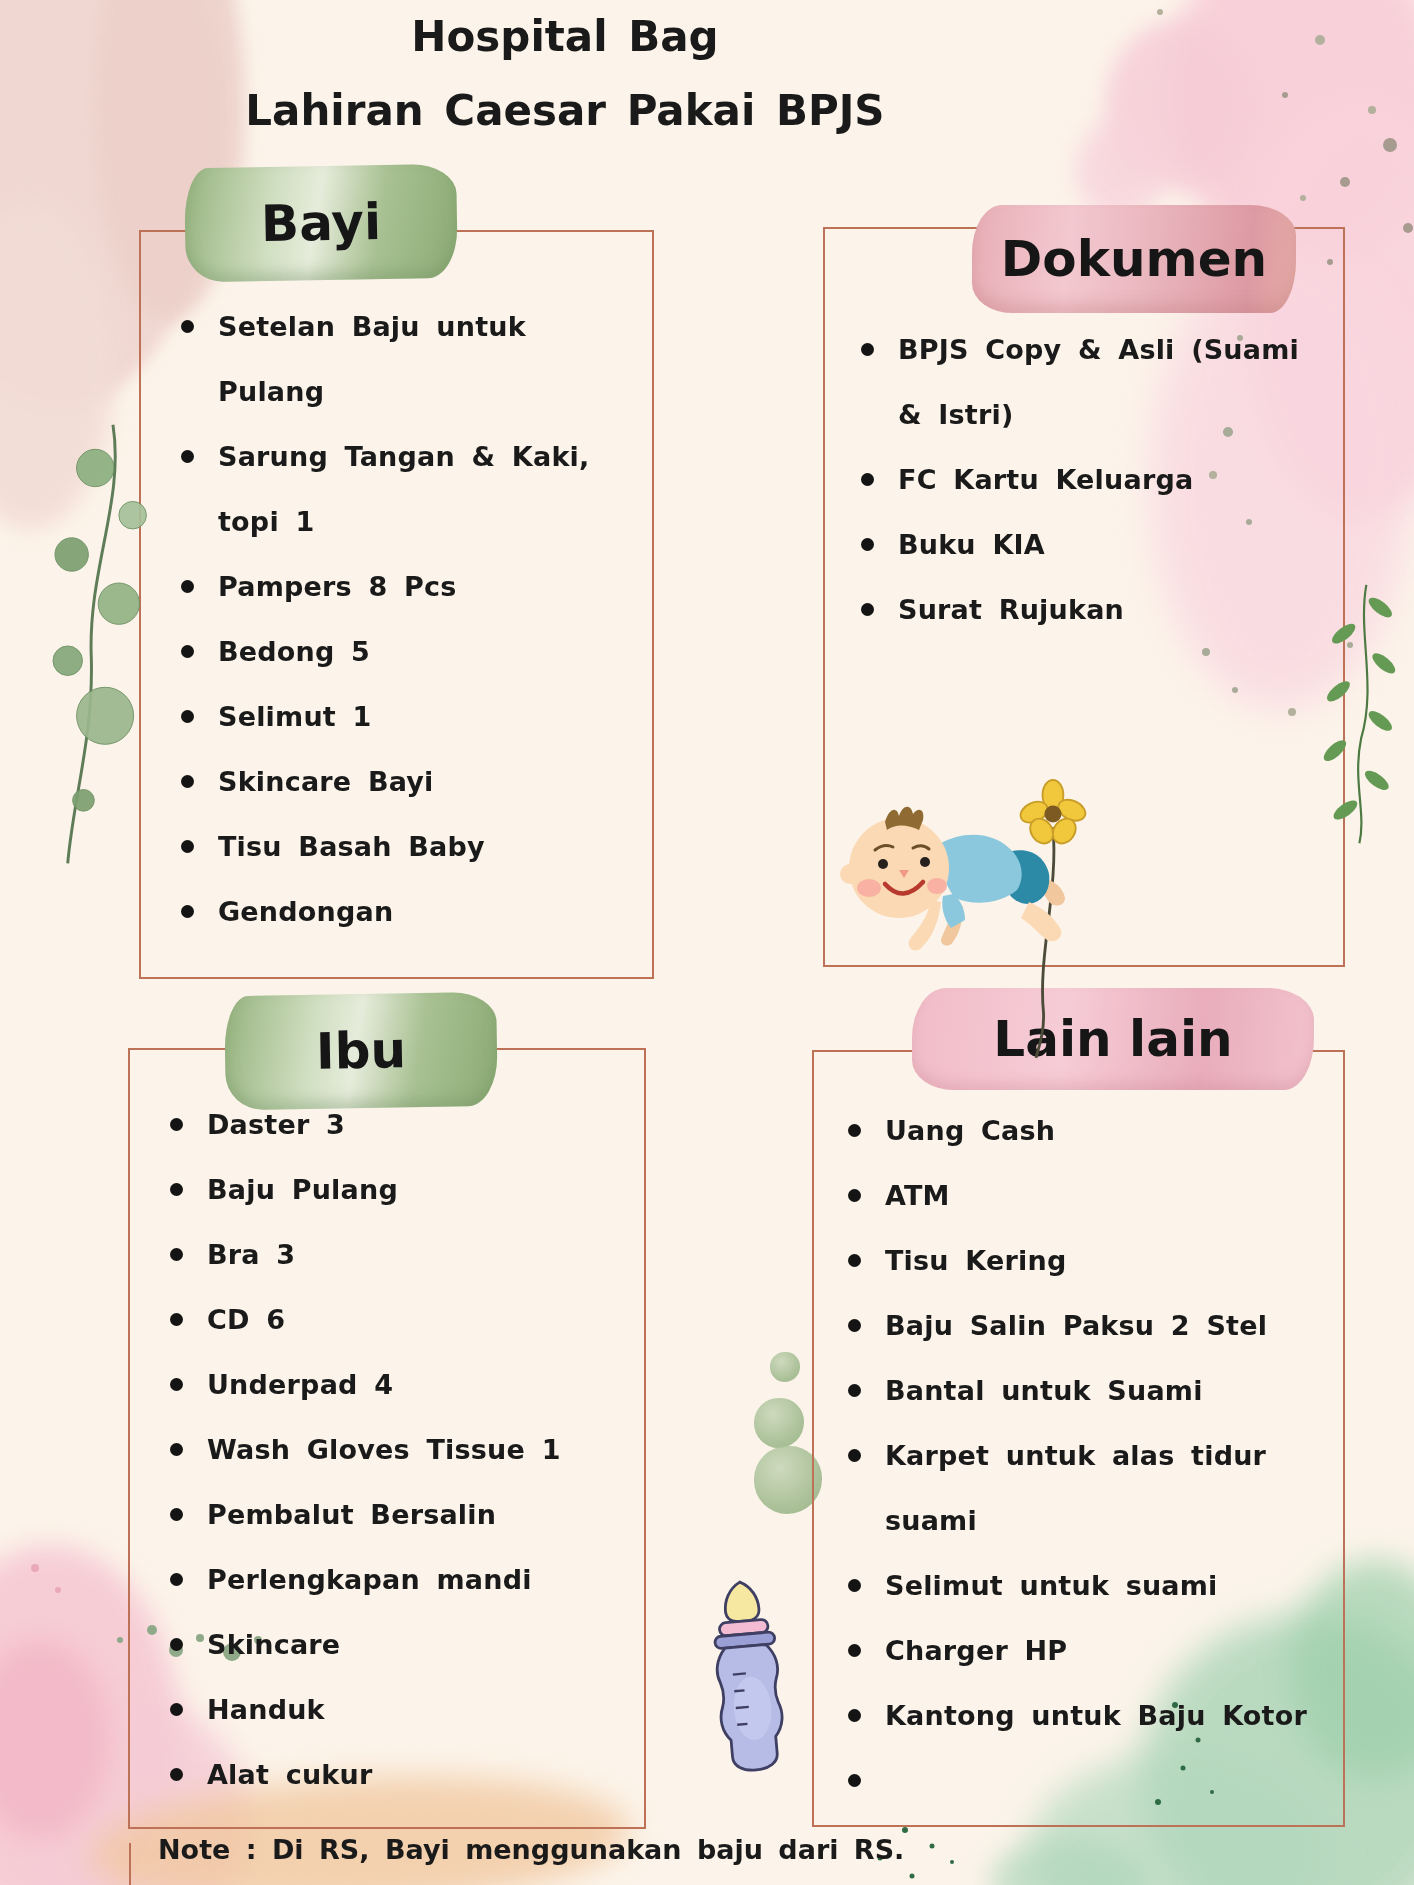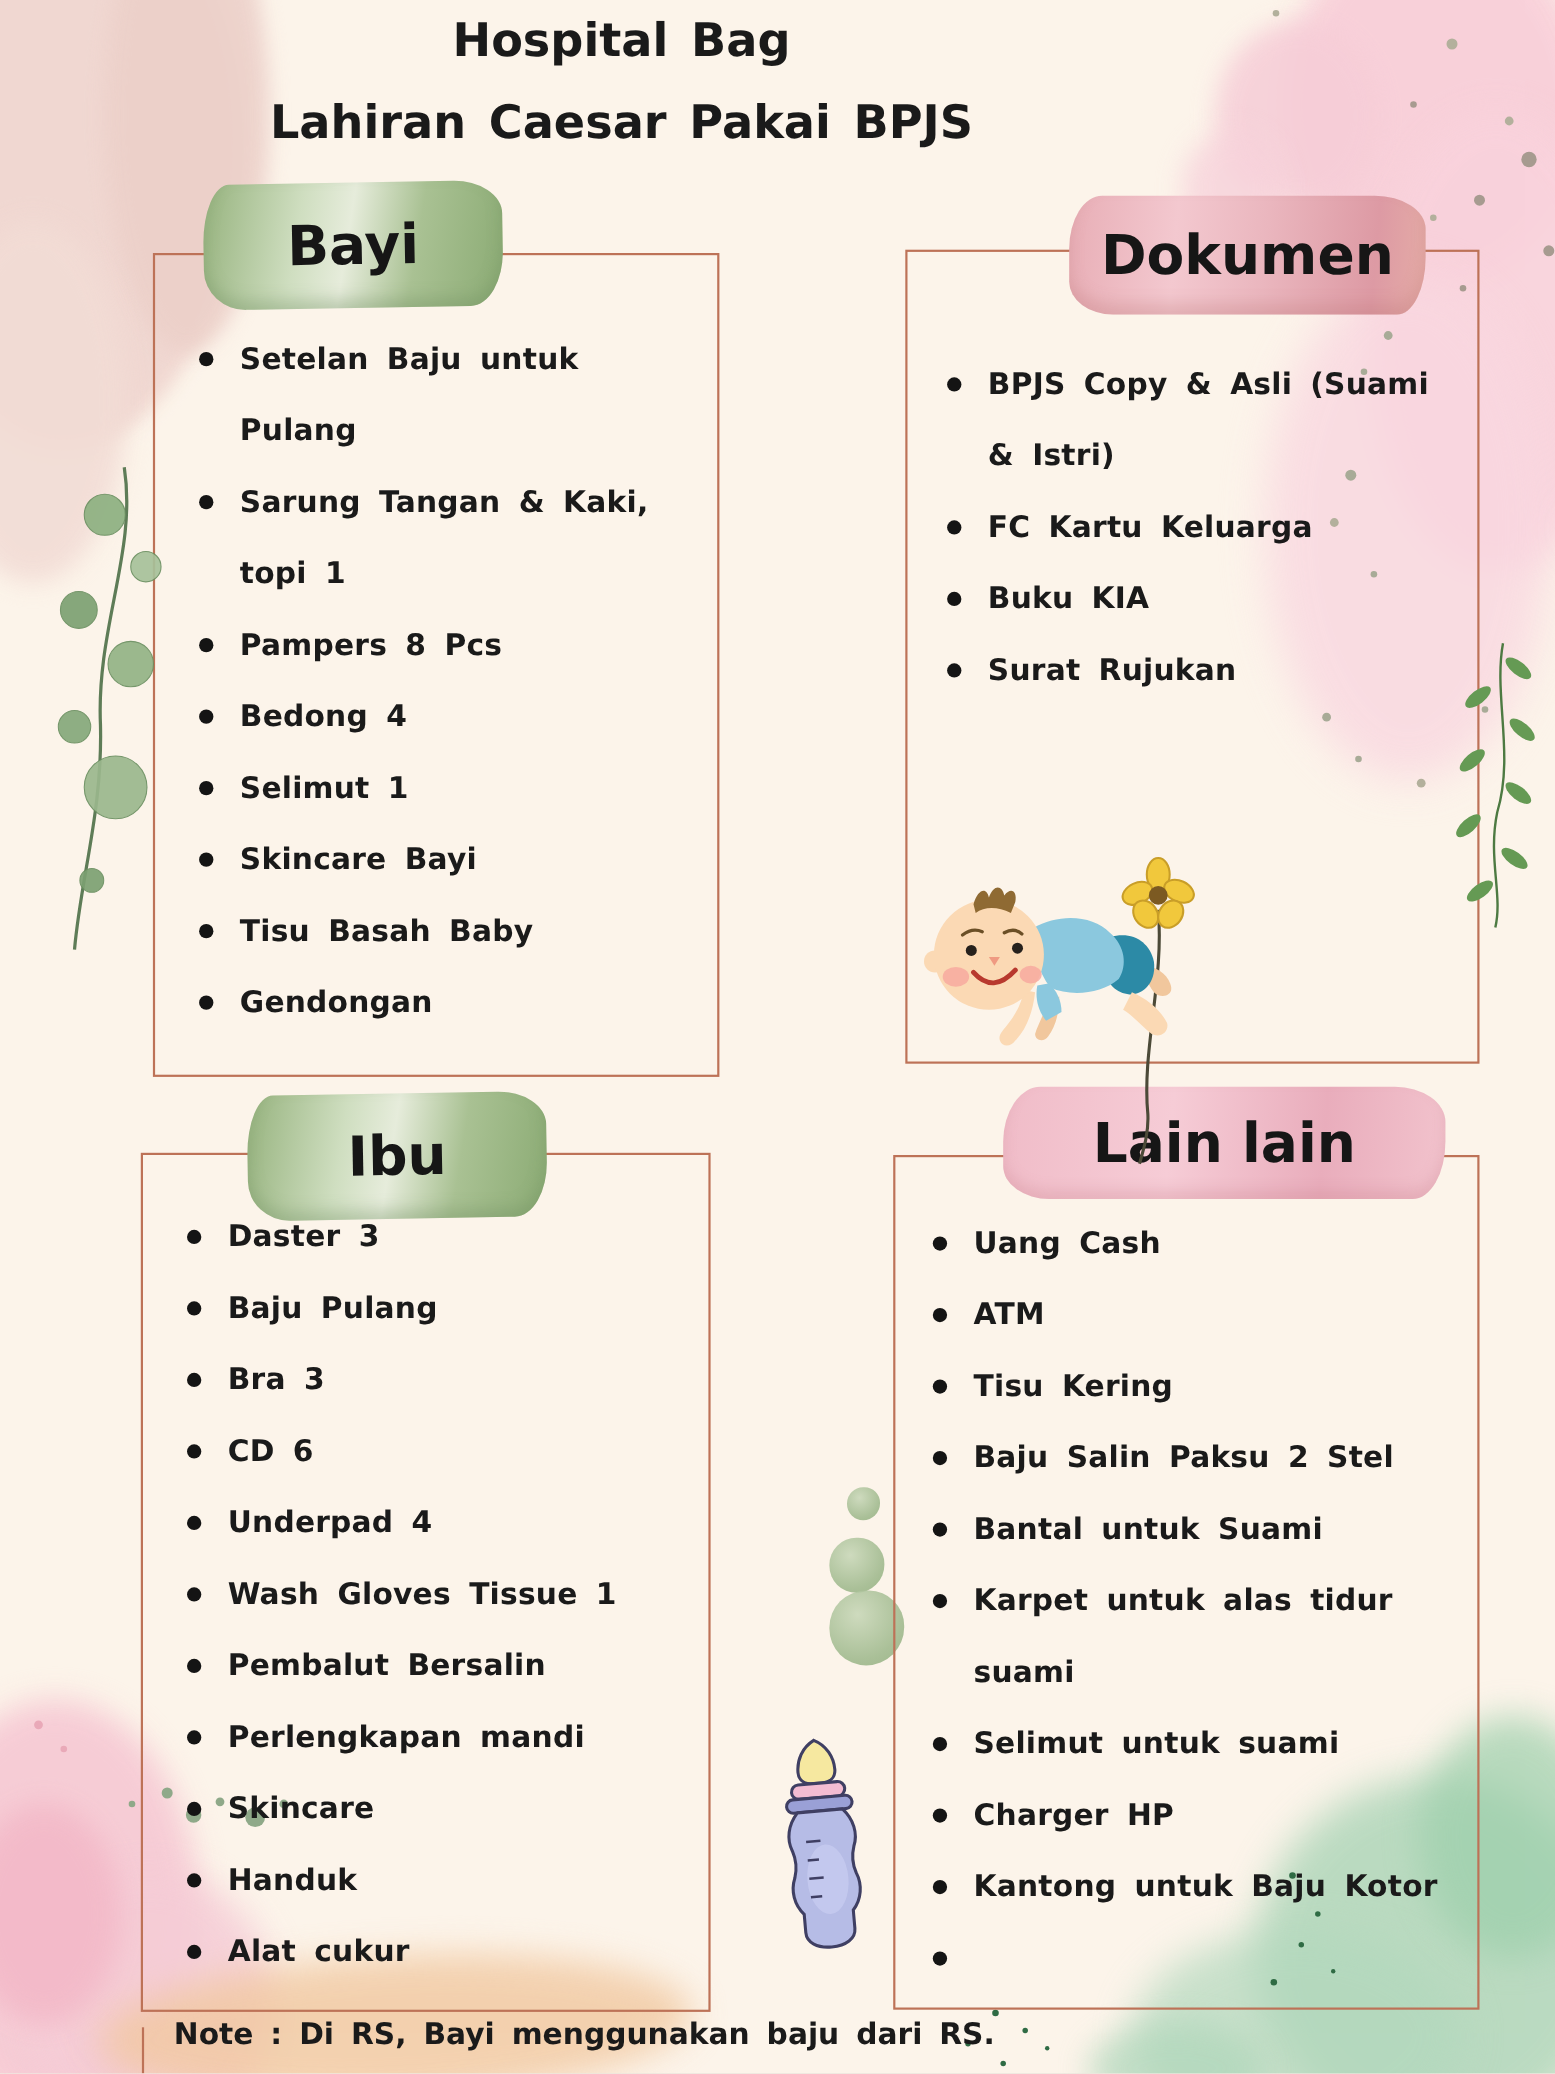--- a/index.html
+++ b/index.html
@@ -11,21 +11,21 @@
   
   .box{position:absolute;border:2px solid #bd7257;z-index:3;background:transparent;}
   
   .brush{position:absolute;z-index:5;display:flex;align-items:center;justify-content:center;}
   .brush span{font-size:50px;font-weight:700;color:#161616;}
   .brush.green{background:linear-gradient(100deg,#9db886 4%,#cfdec0 32%,#e6ecdb 48%,#a9c193 70%,#8fae78 96%);
                border-radius:24px 44px 30px 38px / 54px 30px 50px 36px;transform:rotate(-1deg);
                box-shadow:inset 0 -8px 14px rgba(110,140,95,.35);}
   .brush.pink{background:linear-gradient(95deg,#e8aeb6 0%,#f3c8cf 30%,#eab6be 55%,#dd9aa4 85%,#e5aca6 100%);
               border-radius:30px 46px 26px 40px / 48px 30px 52px 30px;
-              box-shadow:inset 0 -10px 14px rgba(190,120,120,.3);}
+              box-shadow:inset 0 -10px 14px rgba(190,120,120,.3);margin-top:27px;}
   .brush.pink2{background:linear-gradient(95deg,#f0bcc8 0%,#f6ccd6 38%,#e9adbc 72%,#f2c3cd 100%);
                border-radius:34px 46px 30px 42px / 50px 32px 52px 30px;
                box-shadow:inset 0 -8px 12px rgba(200,130,140,.28);}
   
   .list{position:absolute;z-index:5;}
   .item{display:flex;}
   .bullet{flex:none;width:13px;height:13px;border-radius:50%;background:#141414;margin:26px 24px 0 0;}
   .item-text{font-size:27px;font-weight:700;line-height:65px;word-spacing:7px;letter-spacing:.2px;white-space:pre-line;}
   
   .title{position:absolute;left:0;width:1130px;text-align:center;font-weight:700;font-size:42px;z-index:6;word-spacing:6px;}
@@ -127,21 +127,21 @@
           <span class="bullet"></span>
           <span class="item-text">Sarung Tangan &amp; Kaki,
 topi 1</span>
         </div>
         <div class="item">
           <span class="bullet"></span>
           <span class="item-text">Pampers 8 Pcs</span>
         </div>
         <div class="item">
           <span class="bullet"></span>
-          <span class="item-text">Bedong 4</span>
+          <span class="item-text">Bedong 5</span>
         </div>
         <div class="item">
           <span class="bullet"></span>
           <span class="item-text">Selimut 1</span>
         </div>
         <div class="item">
           <span class="bullet"></span>
           <span class="item-text">Skincare Bayi</span>
         </div>
         <div class="item">

